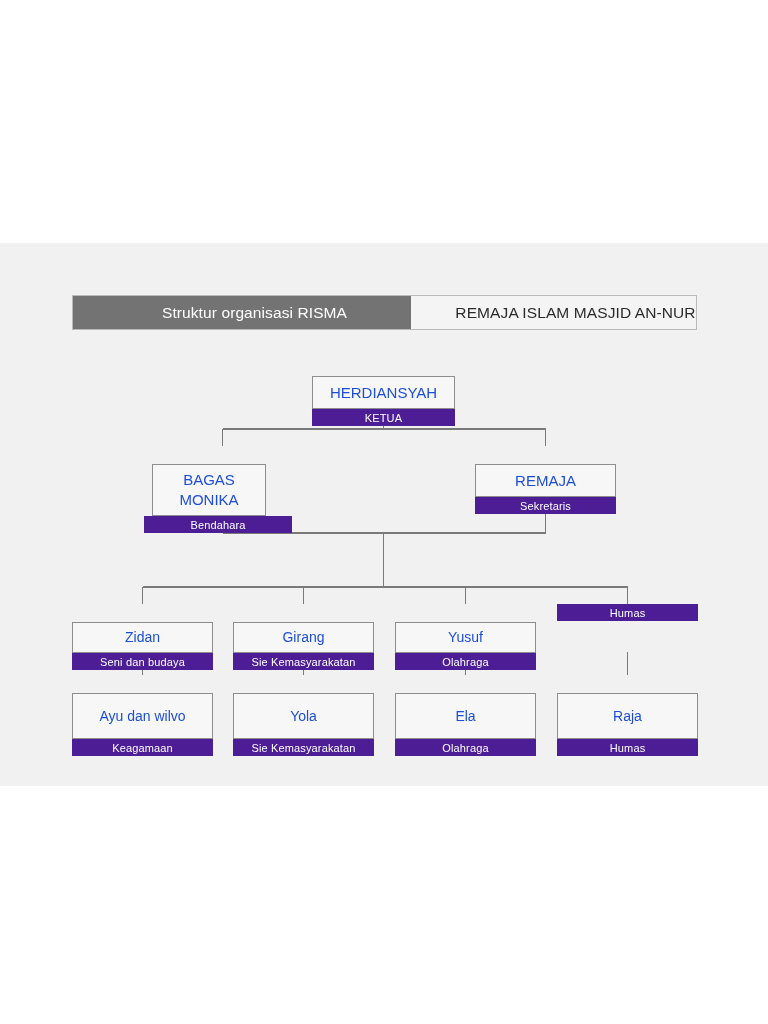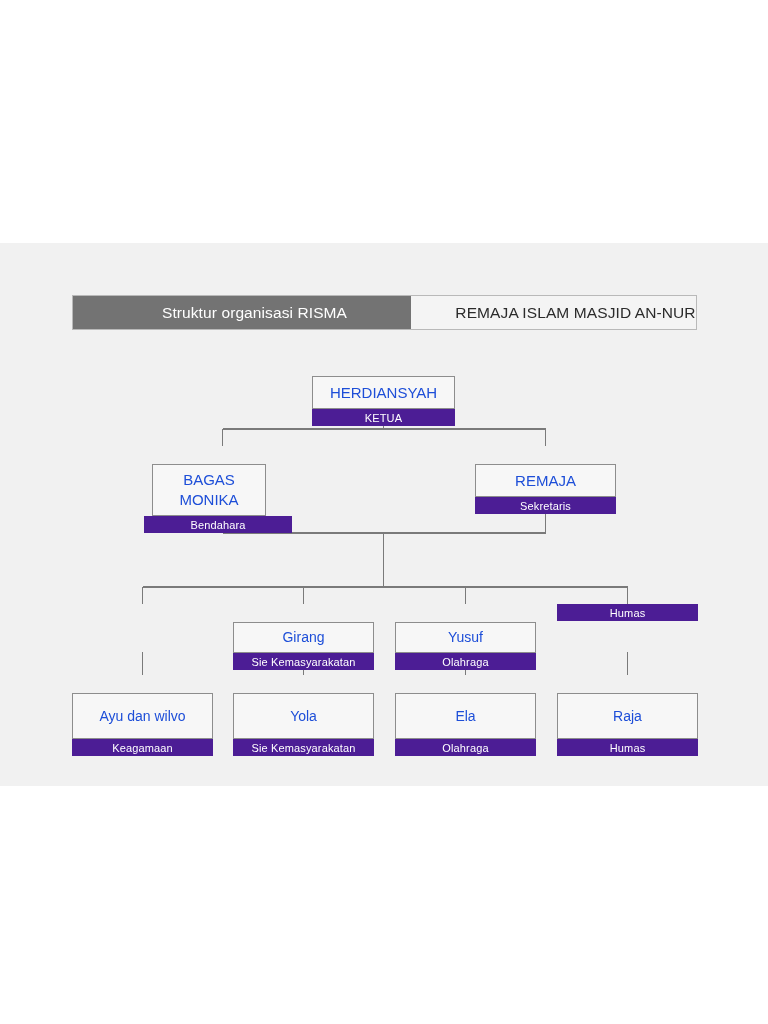--- a/index.html
+++ b/index.html
@@ -181,20 +181,24 @@
       </span>
     </div>
     <div class="role">Bendahara</div>
   </div>
 
   <div class="node" id="n-sekretaris">
     <div class="name">REMAJA</div>
     <div class="role">Sekretaris</div>
   </div>
 
+  <div class="node lvl3" id="n-l3-0">
+    <div class="name">Zidan</div>
+    <div class="role">Seni dan budaya</div>
+  </div>
   <div class="node lvl3" id="n-l3-1">
     <div class="name">Girang</div>
     <div class="role">Sie Kemasyarakatan</div>
   </div>
   <div class="node lvl3" id="n-l3-2">
     <div class="name">Yusuf</div>
     <div class="role">Olahraga</div>
   </div>
   <div class="node lvl3" id="n-l3-3">
     <div class="role">Humas</div>

